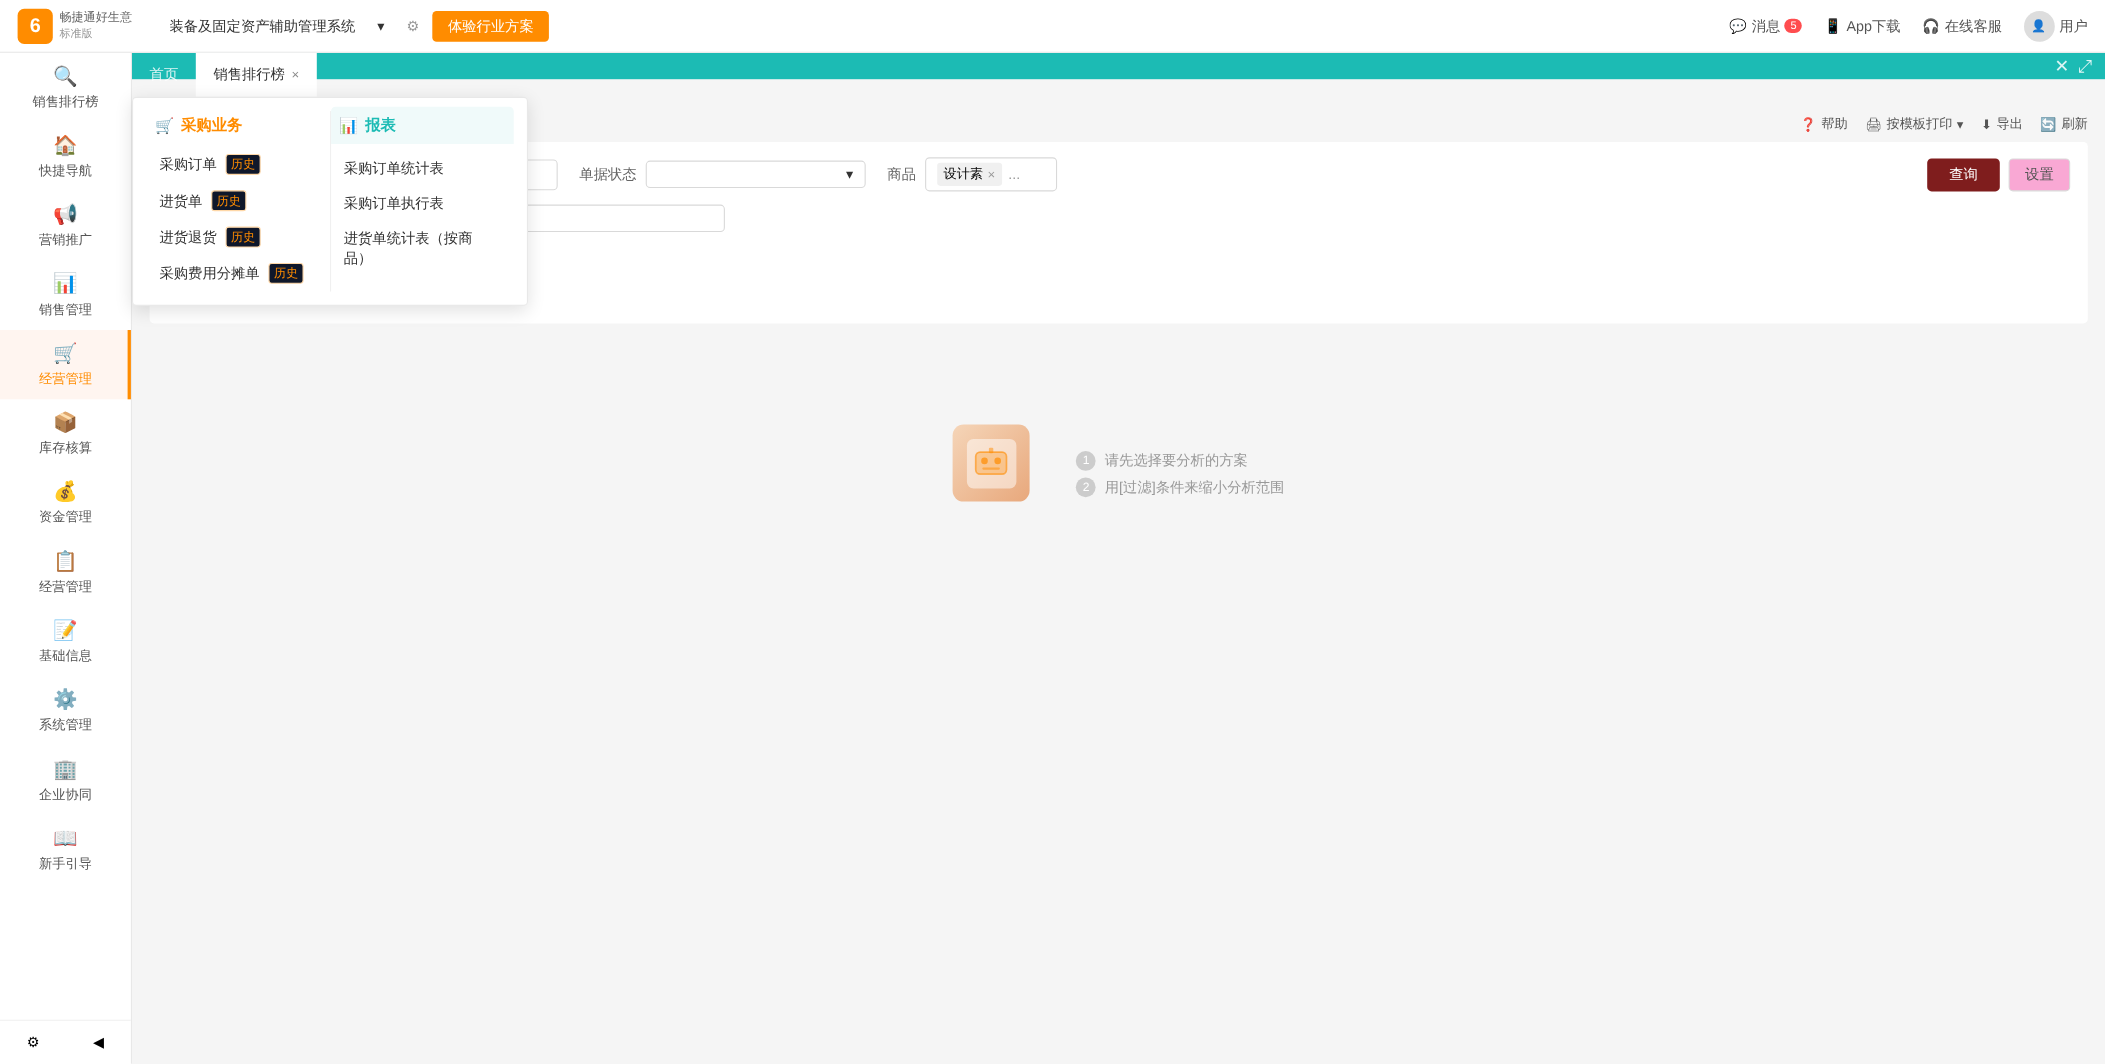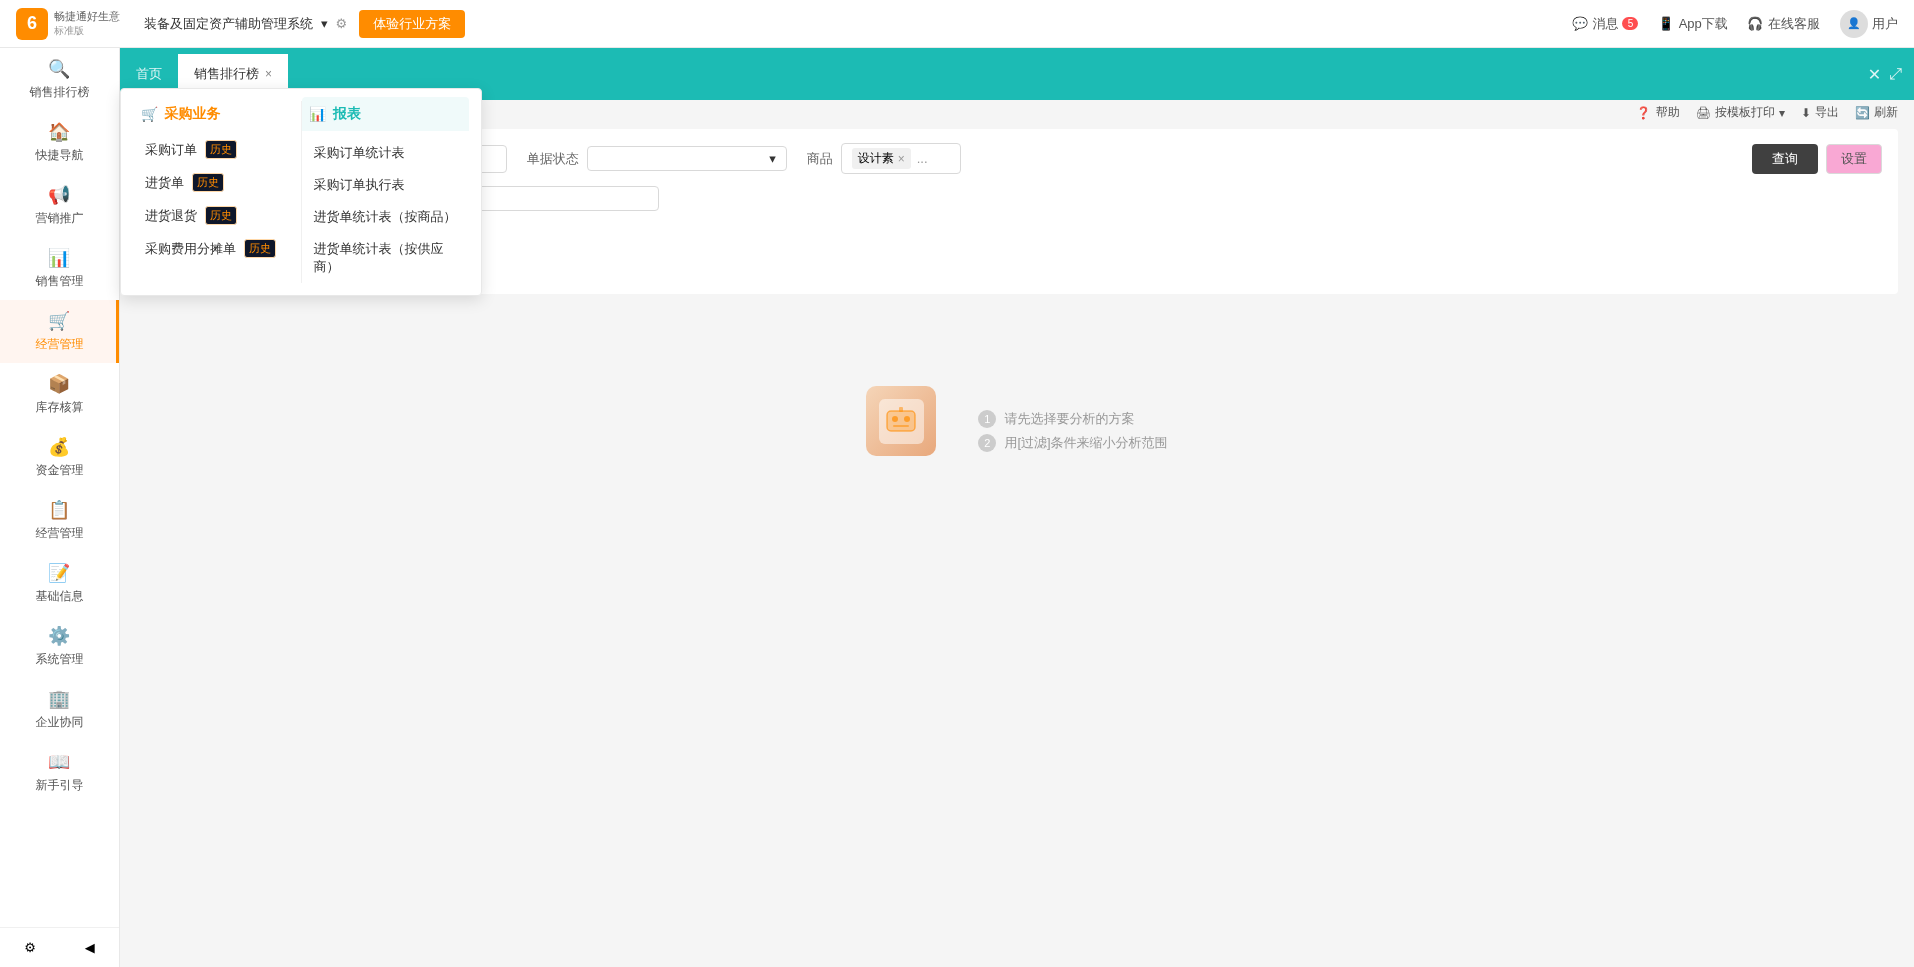--- a/index.html
+++ b/index.html
@@ -26,22 +26,22 @@
     .logo-icon {
       width: 32px; height: 32px;
       background: #ff8c00;
       border-radius: 6px;
       display: flex; align-items: center; justify-content: center;
       color: #fff; font-size: 18px; font-weight: bold;
     }
     .logo-text { font-size: 11px; color: #666; line-height: 1.3; }
     .logo-sub { font-size: 10px; color: #999; }
     .system-title {
-      display: flex; align-items: center; gap: 8px;
-      font-size: 13px; color: #333; margin-left: 8px;
+      display: flex; align-items: center; gap: 20px;
+      font-size: 13px; color: #333; margin-left: 18px;
     }
     .system-title .gear-icon { color: #999; cursor: pointer; }
     .industry-btn {
       background: #ff8c00;
       color: #fff;
       border: none;
       border-radius: 4px;
       padding: 5px 14px;
       font-size: 13px;
       cursor: pointer;
@@ -69,24 +69,23 @@
       background: #ddd;
       border-radius: 50%;
       display: flex; align-items: center; justify-content: center;
       font-size: 11px; color: #888;
     }
 
     
     .tab-bar {
       position: fixed;
       top: 48px; left: 120px; right: 0;
-      height: 52px;
+      height: 24px;
       background: #1cbbb4;
       display: flex;
-      align-items: center;
       z-index: 99;
     }
     .tab-item {
       height: 40px;
       display: flex; align-items: center;
       padding: 0 16px;
       font-size: 13px;
       color: rgba(255,255,255,0.85);
       cursor: pointer;
       position: relative;
@@ -226,21 +225,21 @@
     }
     .shortcut-btn.active {
       border-color: #1cbbb4;
       color: #1cbbb4;
     }
     .filter-actions {
       margin-left: auto;
       display: flex; align-items: center; gap: 8px;
     }
     .btn-query {
-      background: #404040;
+      background: #7f1d1d;
       color: #fff;
       border: none;
       border-radius: 4px;
       padding: 6px 20px;
       cursor: pointer;
       font-size: 13px;
     }
     .btn-setting {
       background: #f9a8d4;
       color: #555;
@@ -639,18 +638,15 @@
       </div>
       <div class="menu-item">
         <span>采购订单统计表</span>
       </div>
       <div class="menu-item">
         <span>采购订单执行表</span>
       </div>
       <div class="menu-item">
         <span>进货单统计表（按商品）</span>
       </div>
-      <div class="menu-item">
-        <span>进货单统计表（按供应商）</span>
-      </div>
     </div>
   </div>
 </div>
 
 </body></html>

